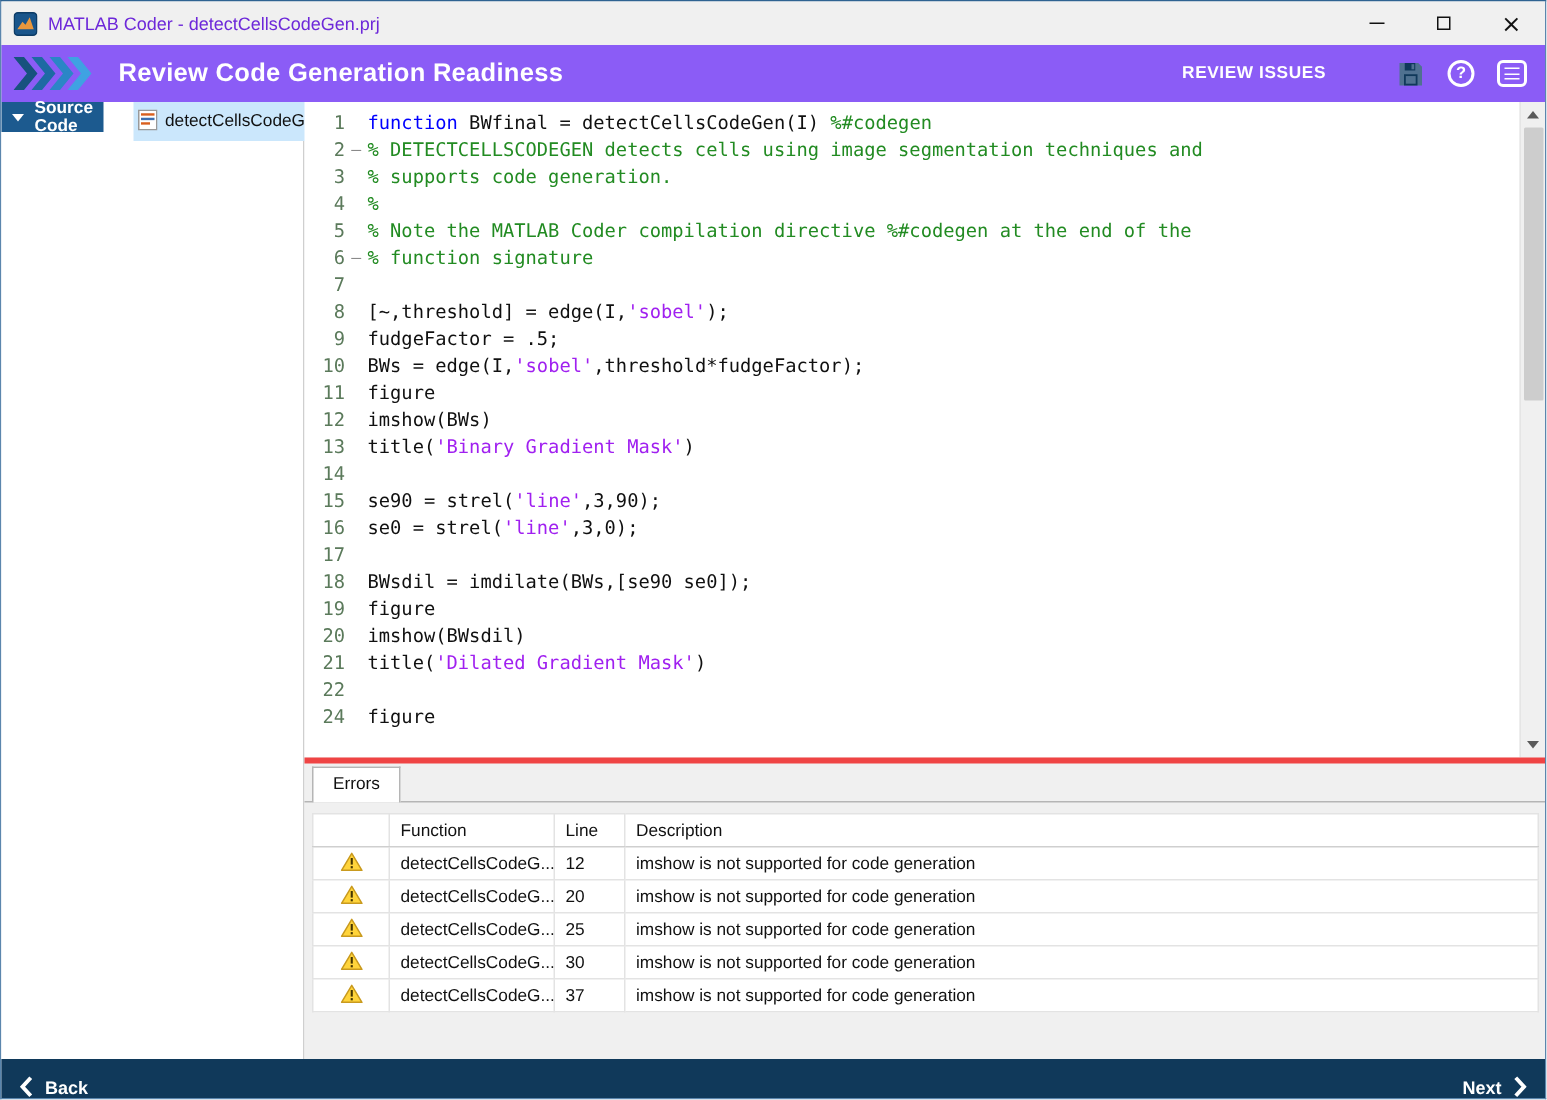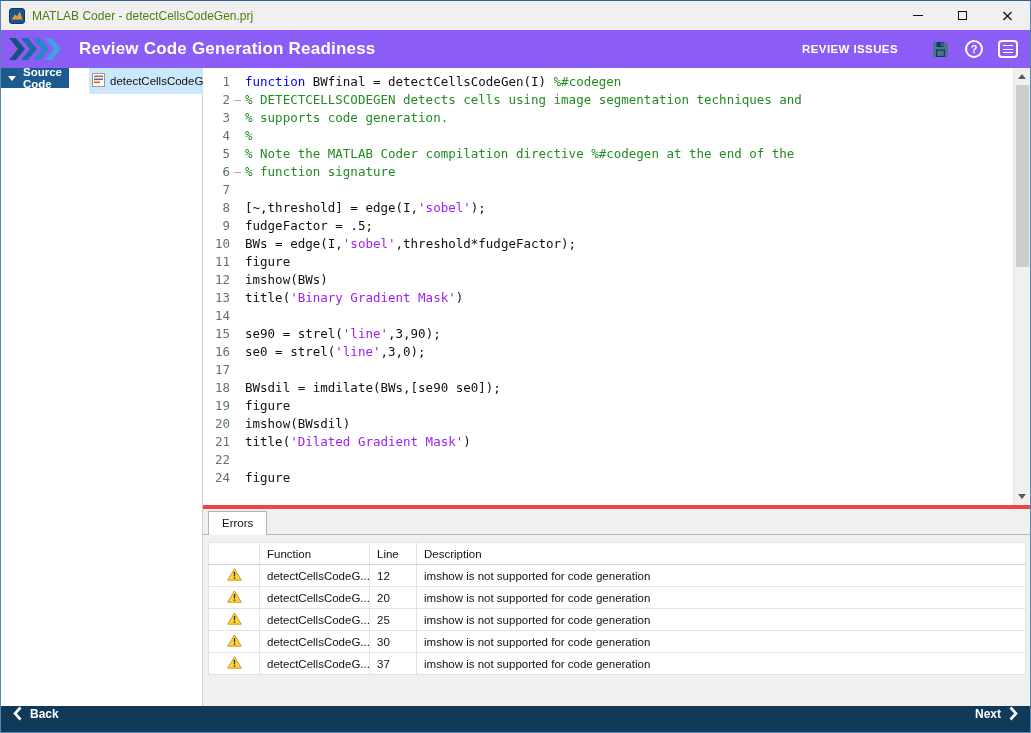--- a/index.html
+++ b/index.html
@@ -4,33 +4,33 @@
 <style>
   * { margin:0; padding:0; box-sizing:border-box; }
   html, body { width:1031px; height:733px; }
   body { font-family:"Liberation Sans", sans-serif; overflow:hidden; background:#fff; }
   .window { width:1031px; height:733px; display:flex; flex-direction:column; background:#fff;
             border:1px solid #5b86ad; border-top-color:#2f6391; }
 
   
   .titlebar { height:29px; flex:0 0 29px; background:#f0f0f0; display:flex; align-items:center; }
   .app-icon { margin:0 7px 0 8px; display:flex; }
-  .titlebar-title { font-size:12px; color:#4d7c0f; }
+  .titlebar-title { font-size:12px; color:#6d28d9; }
   .win-controls { margin-left:auto; display:flex; height:100%; }
   .win-btn { width:45px; height:100%; border:none; background:transparent; display:flex; align-items:center; justify-content:center; cursor:default; }
   .min-glyph { width:10px; height:1px; background:#111; display:block; }
   .max-glyph { width:9px; height:9px; border:1px solid #111; display:block; }
   .close-glyph { font-size:16px; line-height:14px; color:#111; font-family:"DejaVu Sans", sans-serif; }
 
   
   .header { height:38px; flex:0 0 38px; background:#8b5cf6; display:flex; align-items:center; padding:0 12px 0 8px;justify-content:flex-end; }
   .logo-chevrons { display:flex; margin-right:16px; }
   .header-title { color:#fff; font-size:17px; font-weight:bold; letter-spacing:.2px; }
   .header-right { margin-left:auto; display:flex; align-items:center; gap:15px; }
-  .review-issues-btn { background:none; border:none; color:#fff; font-size:11.5px; font-weight:bold; letter-spacing:.4px; font-family:inherit; margin-right:18px; }
+  .review-issues-btn { background:none; border:none; color:#fff; font-size:11.5px; font-weight:bold; letter-spacing:.4px; font-family:inherit; margin-right:32px; }
   .icon-btn { background:none; border:none; display:flex; align-items:center; justify-content:center; padding:0; }
   .help-circle { width:18px; height:18px; border:2px solid #fff; border-radius:50%; color:#fff; font-size:11px; font-weight:bold; display:flex; align-items:center; justify-content:center; }
   .menu-box { width:20px; height:18px; border:2px solid #fff; border-radius:4px; display:flex; align-items:center; justify-content:center; }
   .menu-lines { width:10px; height:8px; border-top:1.5px solid #fff; border-bottom:1.5px solid #fff; position:relative; }
   .menu-lines::after { content:""; position:absolute; left:0; right:0; top:2.9px; height:1.5px; background:#fff; }
 
   
   .main { flex:1; display:flex; min-height:0; background:#fff; }
   .sidebar { width:202px; flex:0 0 202px; border-right:1px solid #cfcfcf; display:flex; flex-direction:row; background:#fff; }
   .sidebar-header { height:20px; flex:0 0 20px; background:#1c5a8f; color:#fff; display:flex; align-items:center; gap:7px; padding:0 7px; font-size:11.5px; font-weight:bold; }
@@ -65,21 +65,21 @@
   .table-wrap { padding:7px 6px 0 5px; }
   table.errors { border-collapse:collapse; table-layout:fixed; width:818px; background:#fff; font-size:11.5px; }
   .errors th, .errors td { border:1px solid #e3e3e3; padding:2px 7px; height:22px; text-align:left; font-weight:normal; color:#111; overflow:hidden; white-space:nowrap; }
   .errors th { border-bottom:1px solid #cfcfcf; }
   .col-0 { width:51px; }
   .col-1 { width:110px; }
   .col-2 { width:47px; }
   td.icon-cell { text-align:center; padding:2px 0; }
 
   
-  .footer { height:26px; flex:0 0 26px; background:#10395a; display:flex; align-items:flex-start; justify-content:space-between; padding:0 12px; }
+  .footer { height:26px; flex:0 0 26px; background:#10395a; display:flex; align-items:flex-end; justify-content:space-between; padding:0 12px; }
   .footer-btn { display:flex; align-items:center; gap:8px; background:none; border:none; color:#fff; font-size:12px; font-weight:bold; font-family:inherit; }
 </style>
 </head>
 <body>
 
 <div class="window">
 
   <div class="titlebar">
     <span class="app-icon">
       <svg width="16" height="16" viewBox="0 0 16 16">

